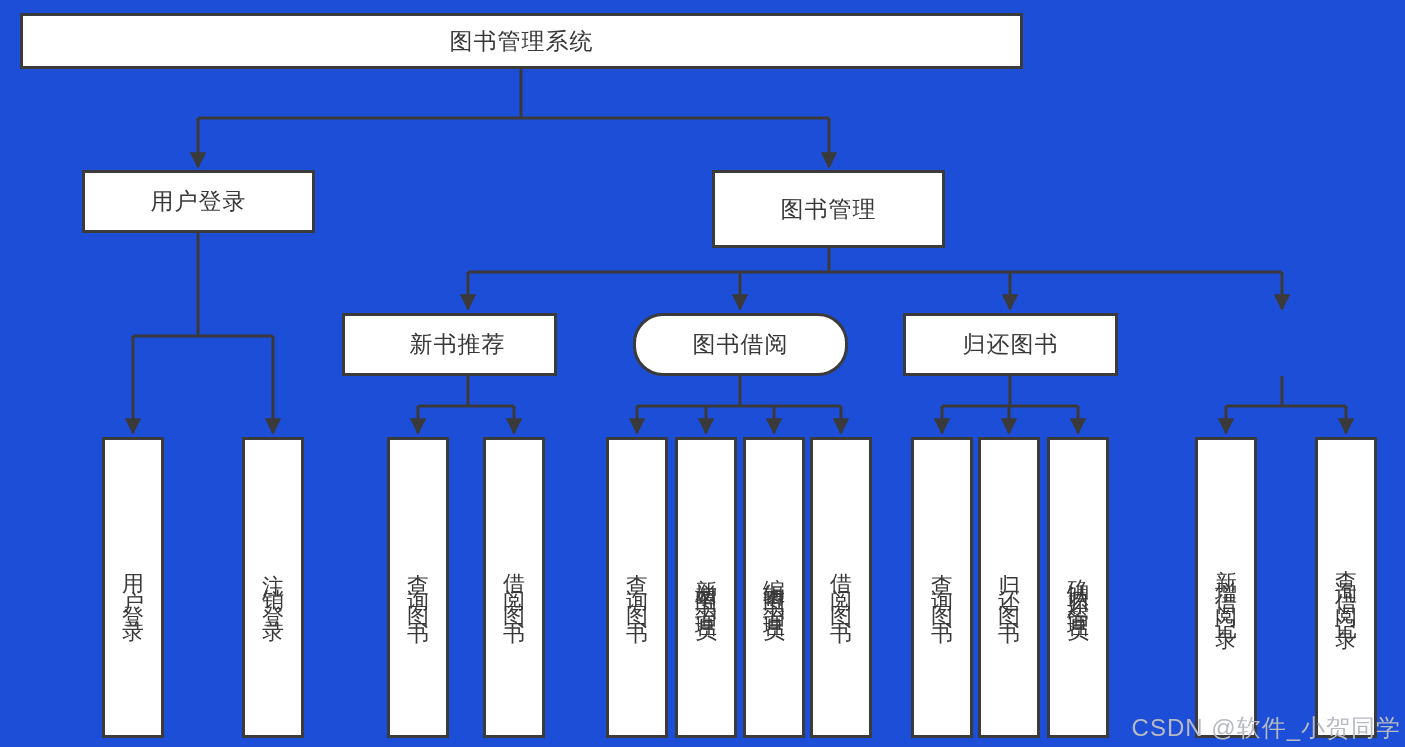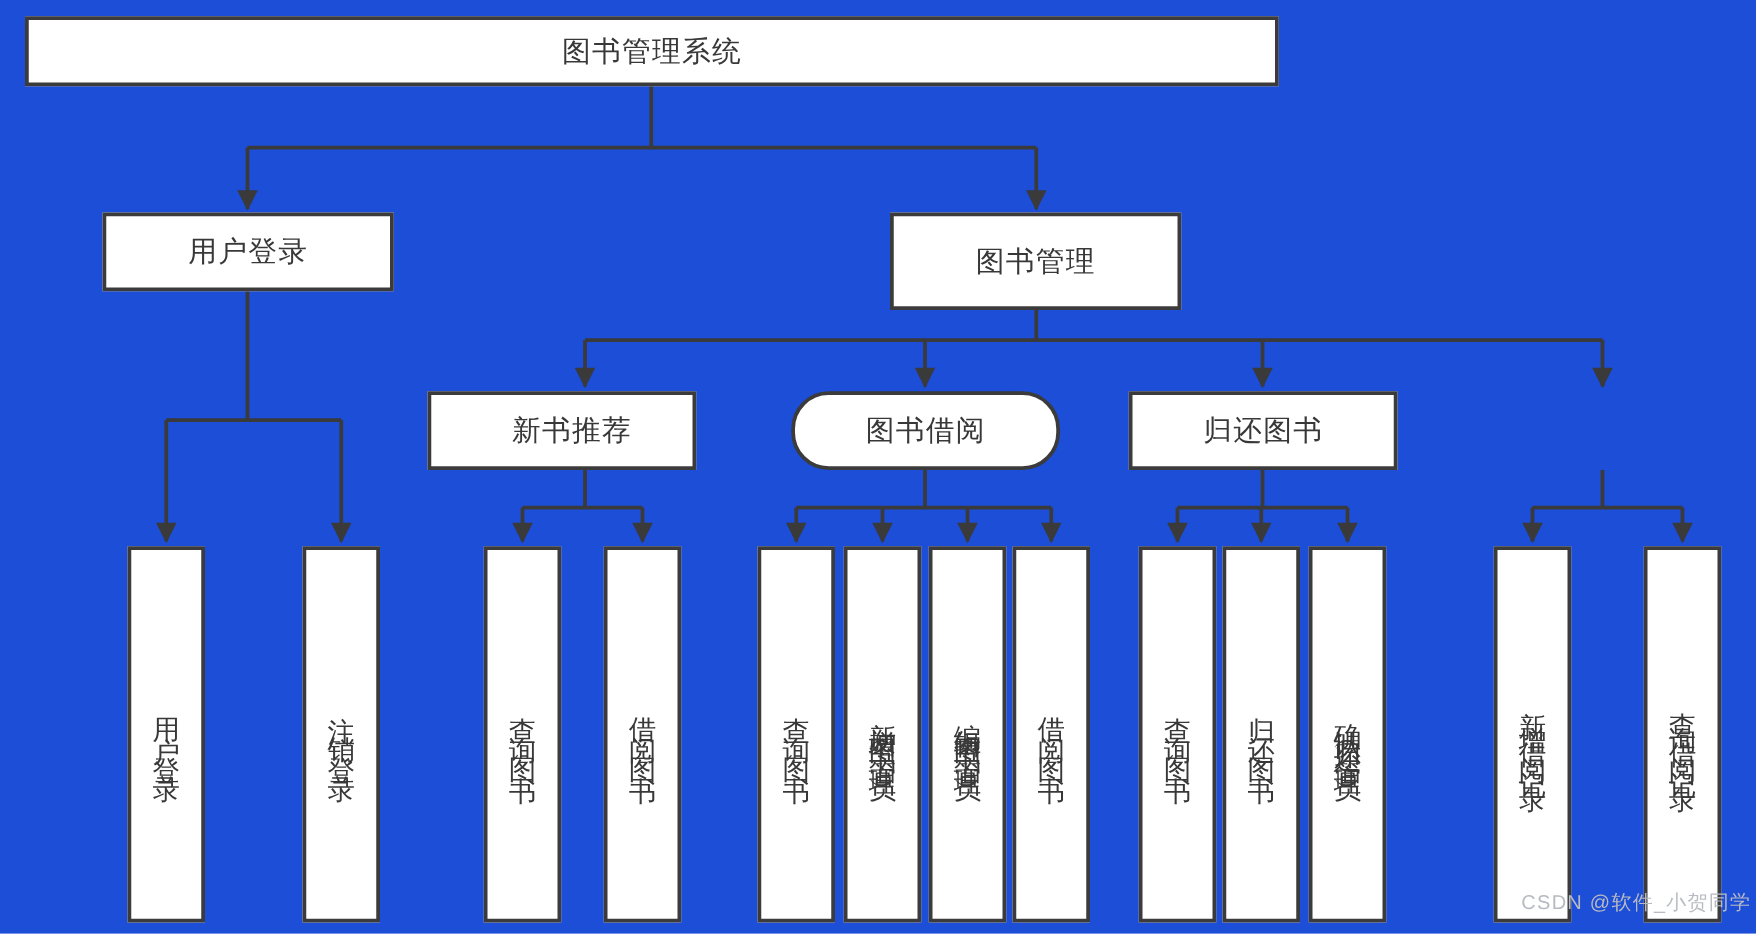--- a/index.html
+++ b/index.html
@@ -38,21 +38,21 @@
   .vtext.dense { letter-spacing:6px; }
   .vtext.med   { letter-spacing:12px; }
   .f1  { left:102px; }  .f2  { left:242px; }
   .f3  { left:387px; }  .f4  { left:483px; }
   .f5  { left:606px; }  .f6  { left:675px; }  .f7  { left:743px; }  .f8  { left:810px; }
   .f9  { left:911px; }  .f10 { left:978px; }  .f11 { left:1047px; }
   .f12 { left:1195px; } .f13 { left:1315px; }
   .watermark {
     position:absolute;
     right:4px; top:712px;
-    font-size:16px;
+    font-size:24px;
     color:#b7bac0;
     letter-spacing:1px;
   }
 </style>
 </head>
 <body>
 
 <div id="canvas">
 
   <svg class="connectors" viewBox="0 0 1405 747" xmlns="http://www.w3.org/2000/svg">

